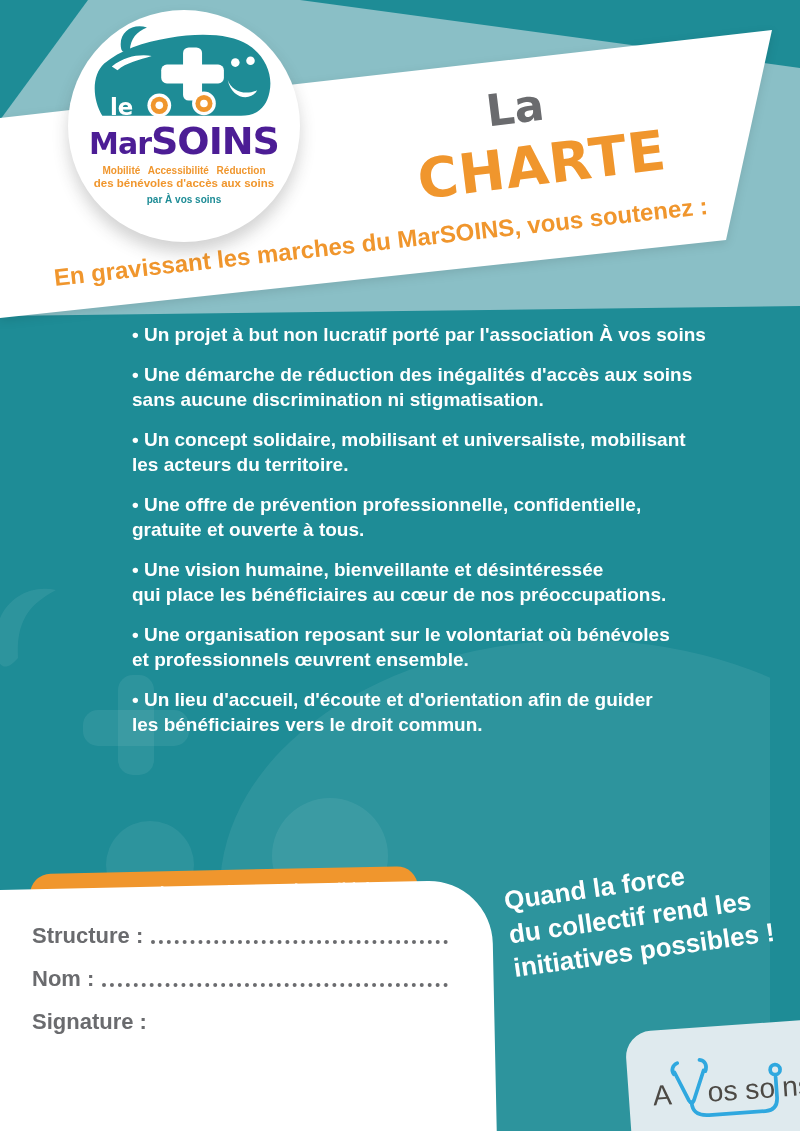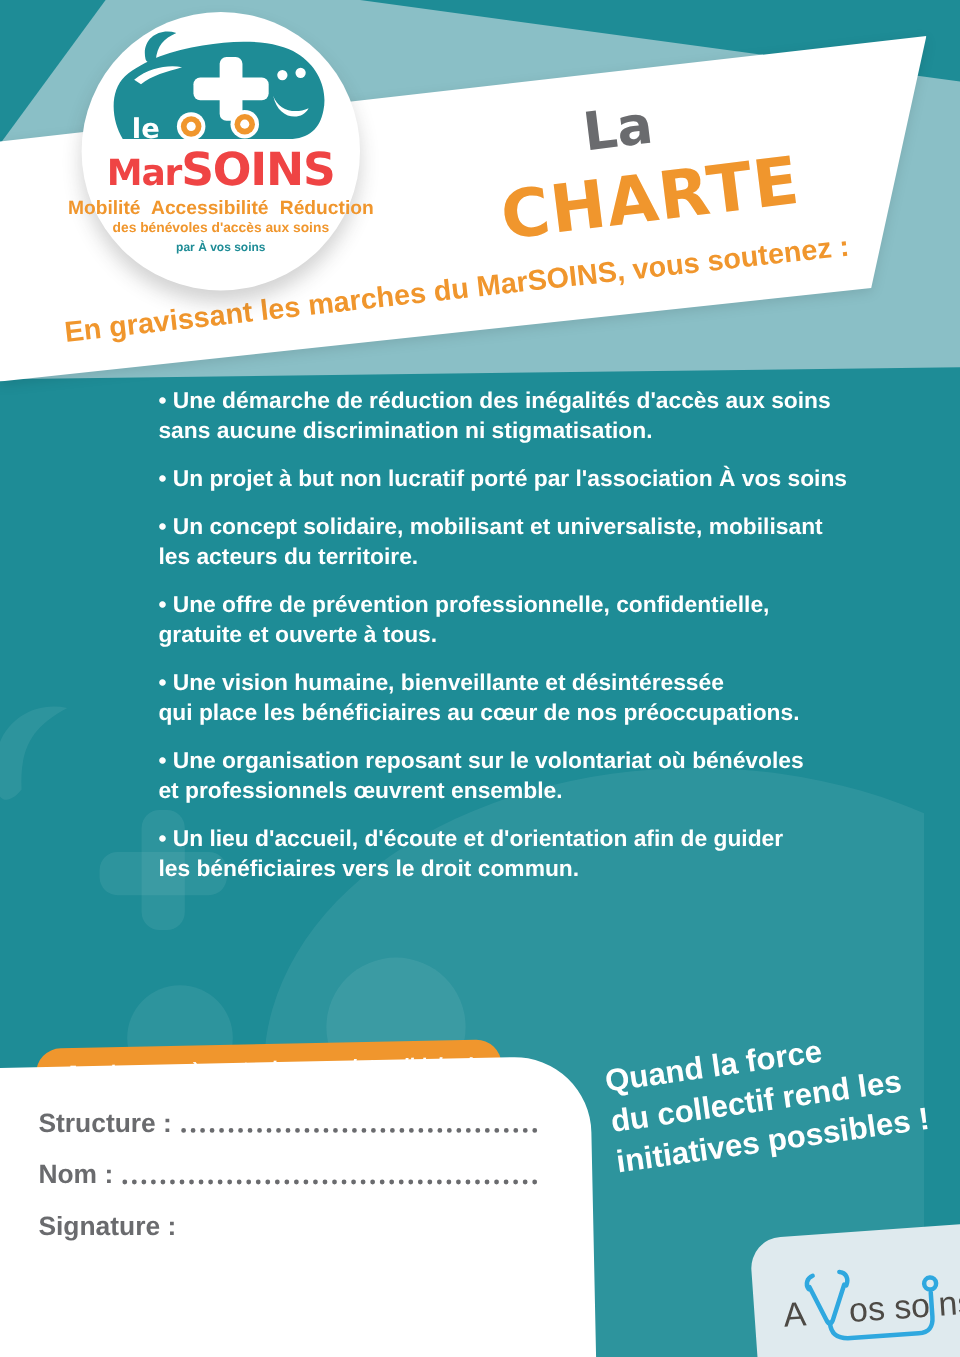--- a/index.html
+++ b/index.html
@@ -35,24 +35,24 @@
     font-weight:bold;font-size:24px;color:#F0962D;white-space:nowrap;
   }
 
   
   .logo-circle{
     left:68px;top:10px;width:232px;height:232px;border-radius:50%;
     background:#fff;box-shadow:0 10px 16px rgba(50,50,50,.22);
     display:flex;flex-direction:column;align-items:center;padding-top:14px;box-sizing:border-box;
   }
   .whale-svg{width:190px;height:100px;display:block;}
-  .badge-name{margin-top:-2px;color:#ef4444;font-family:"DejaVu Sans",sans-serif;font-weight:bold;line-height:1;letter-spacing:-1px;white-space:nowrap;}
+  .badge-name{margin-top:-2px;color:#4c1d95;font-family:"DejaVu Sans",sans-serif;font-weight:bold;line-height:1;letter-spacing:-1px;white-space:nowrap;}
   .badge-name .mar{font-size:30px;}
   .badge-name .soins{font-size:38px;}
-  .badge-tag{margin-top:5px;color:#F0962D;font-weight:bold;font-size:16px;line-height:1.18;text-align:center;word-spacing:5px;white-space:nowrap;}
+  .badge-tag{margin-top:5px;color:#F0962D;font-weight:bold;font-size:10px;line-height:1.18;text-align:center;word-spacing:5px;white-space:nowrap;}
   .badge-tag2{color:#F0962D;font-weight:bold;font-size:11.5px;line-height:1.18;text-align:center;white-space:nowrap;}
   .badge-by{margin-top:4px;color:#1E8C96;font-weight:bold;font-size:10px;text-align:right;}
 
   
   .watermark{left:-10px;top:560px;width:780px;height:600px;pointer-events:none;}
   .watermark *{fill:rgba(255,255,255,0.07);}
 
   
   .charter-list{left:132px;top:322px;width:580px;}
   .charter-item{
@@ -136,23 +136,23 @@
     </g>
     <text x="22" y="93" fill="#ffffff" font-family="DejaVu Sans, sans-serif" font-size="24" font-weight="bold">le</text>
   </svg>
   <div class="badge-name"><span class="mar">Mar</span><span class="soins">SOINS</span></div>
   <div class="badge-tag">Mobilité Accessibilité Réduction</div>
   <div class="badge-tag2">des bénévoles d'accès aux soins</div>
   <div class="badge-by">par À vos soins</div>
 </div>
 
 <div class="abs charter-list" id="charter-list">
+    <div class="charter-item">• Un projet à but non lucratif porté par l'association À vos soins</div>
     <div class="charter-item">• Une démarche de réduction des inégalités d'accès aux soins
 sans aucune discrimination ni stigmatisation.</div>
-    <div class="charter-item">• Un projet à but non lucratif porté par l'association À vos soins</div>
     <div class="charter-item">• Un concept solidaire, mobilisant et universaliste, mobilisant
 les acteurs du territoire.</div>
     <div class="charter-item">• Une offre de prévention professionnelle, confidentielle,
 gratuite et ouverte à tous.</div>
     <div class="charter-item">• Une vision humaine, bienveillante et désintéressée
 qui place les bénéficiaires au cœur de nos préoccupations.</div>
     <div class="charter-item">• Une organisation reposant sur le volontariat où bénévoles
 et professionnels œuvrent ensemble.</div>
     <div class="charter-item">• Un lieu d'accueil, d'écoute et d'orientation afin de guider
 les bénéficiaires vers le droit commun.</div>

